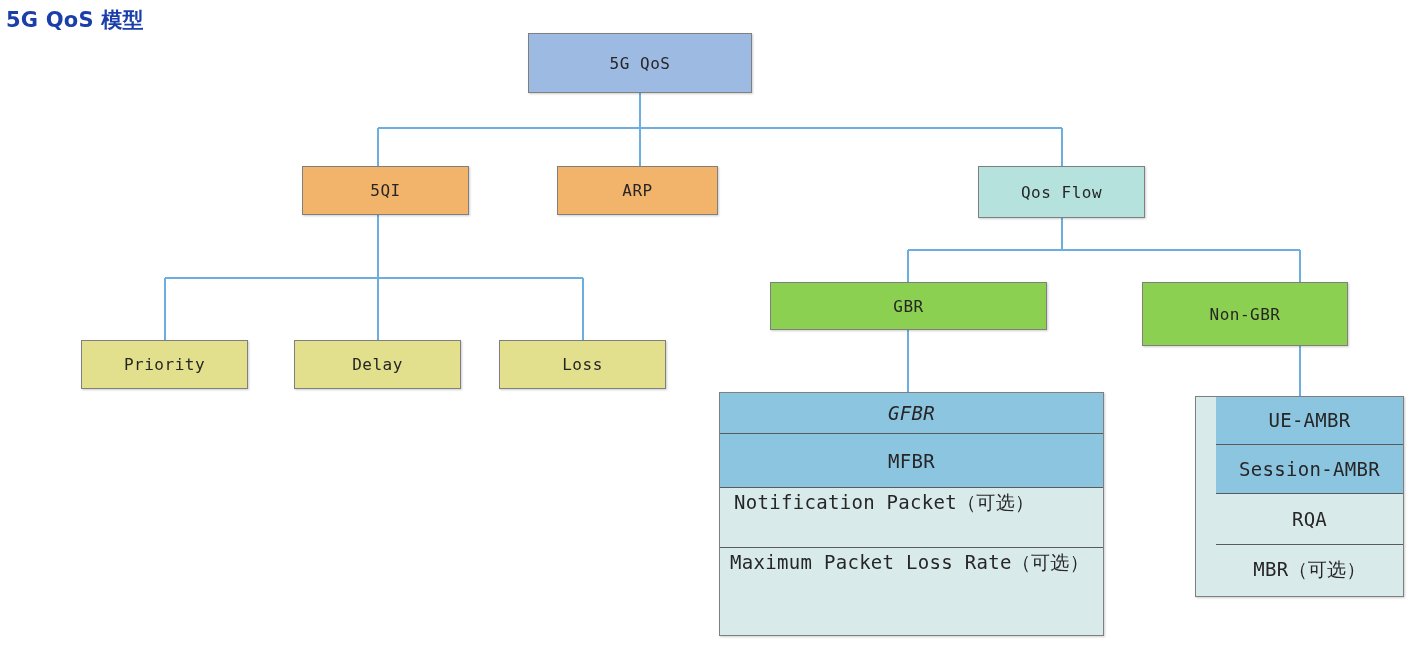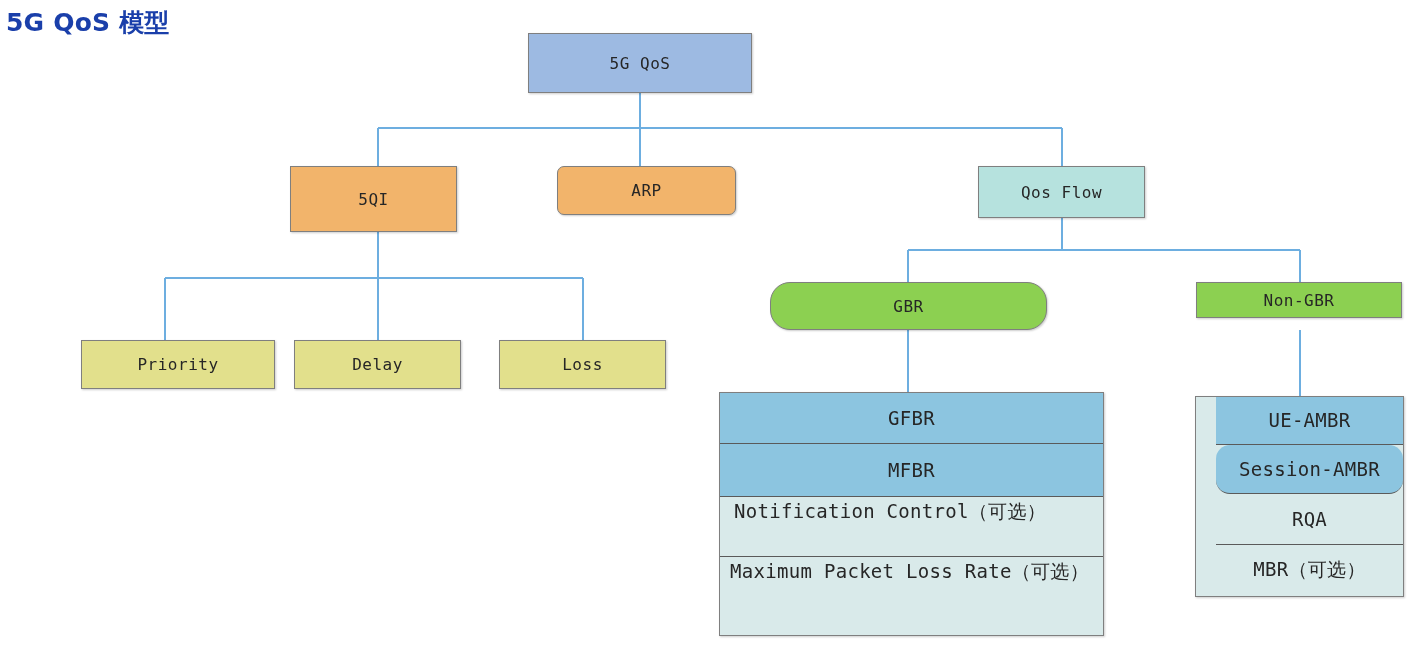--- a/index.html
+++ b/index.html
@@ -14,21 +14,21 @@
     overflow: hidden;
     font-family: "Liberation Sans", sans-serif;
   }
 
   
   #page-title {
     position: absolute;
     left: 6px;
     top: 6px;
     font-family: "DejaVu Sans", sans-serif;
-    font-size: 25px;
+    font-size: 21px;
     font-weight: bold;
     color: #1a3faa;
     letter-spacing: 0.2px;
     white-space: nowrap;
   }
 
   
   #diagram {
     position: absolute;
     left: 0;
@@ -132,68 +132,68 @@
 
       <path d="M908,330 L908,392"></path>
       <path d="M1300,330 L1300,396"></path>
     </g>
   </svg>
 
   <div class="node root" style="left:528px; top:33px; width:224px; height:60px;">
     <span>5G QoS</span>
   </div>
 
-  <div class="node orange" style="left:290px; top:166px; width:167px; height:66px;justify-content:center;">
+  <div class="node orange" style="left:302px; top:166px; width:167px; height:49px;justify-content:center;">
     <span>5QI</span>
   </div>
 
-  <div class="node orange" style="left:557px; top:166px; width:179px; height:49px;border-radius:7px;">
+  <div class="node orange" style="left:557px; top:166px; width:161px; height:49px;">
     <span>ARP</span>
   </div>
 
   <div class="node teal" style="left:978px; top:166px; width:167px; height:52px;">
     <span>Qos Flow</span>
   </div>
 
-  <div class="node khaki" style="left:81px; top:340px; width:194px; height:49px;">
+  <div class="node khaki" style="left:81px; top:340px; width:167px; height:49px;">
     <span>Priority</span>
   </div>
 
   <div class="node khaki" style="left:294px; top:340px; width:167px; height:49px;align-items:center;">
     <span>Delay</span>
   </div>
 
   <div class="node khaki" style="left:499px; top:340px; width:167px; height:49px;">
     <span>Loss</span>
   </div>
 
-  <div class="node green" style="left:770px; top:282px; width:277px; height:48px;border-radius:20px;">
+  <div class="node green" style="left:770px; top:282px; width:277px; height:48px;">
     <span>GBR</span>
   </div>
 
-  <div class="node green" style="left:1196px; top:282px; width:206px; height:36px;">
+  <div class="node green" style="left:1142px; top:282px; width:206px; height:64px;">
     <span>Non-GBR</span>
   </div>
 
   <div class="detail-table" style="left:719px; top:392px; width:385px; height:244px;">
-    <div class="detail-row blue" style="height:51px;">
+    <div class="detail-row blue" style="height:41px;font-style:italic;">
       <span>GFBR</span>
     </div>
     <div class="detail-row blue" style="height:54px;">
       <span>MFBR</span>
     </div>
-    <div class="detail-row mint wrap" style="height:60px;">Notification Control（可选）</div>
+    <div class="detail-row mint wrap" style="height:60px;">Notification Packet（可选）</div>
     <div class="detail-row mint wrap" style="height:79px;padding-left:10px;">Maximum Packet Loss Rate（可选）</div>
   </div>
 
   <div class="detail-table" style="left:1195px; top:396px; width:209px; height:201px;padding-left:20px;">
     <div class="detail-row blue" style="height:48px;">
       <span>UE-AMBR</span>
     </div>
-    <div class="detail-row blue" style="height:50px;border-radius:14px;">
+    <div class="detail-row blue" style="height:50px;">
       <span>Session-AMBR</span>
     </div>
     <div class="detail-row mint" style="height:51px;">
       <span>RQA</span>
     </div>
     <div class="detail-row mint" style="height:52px;">
       <span>MBR（可选）</span>
     </div>
   </div>
 

